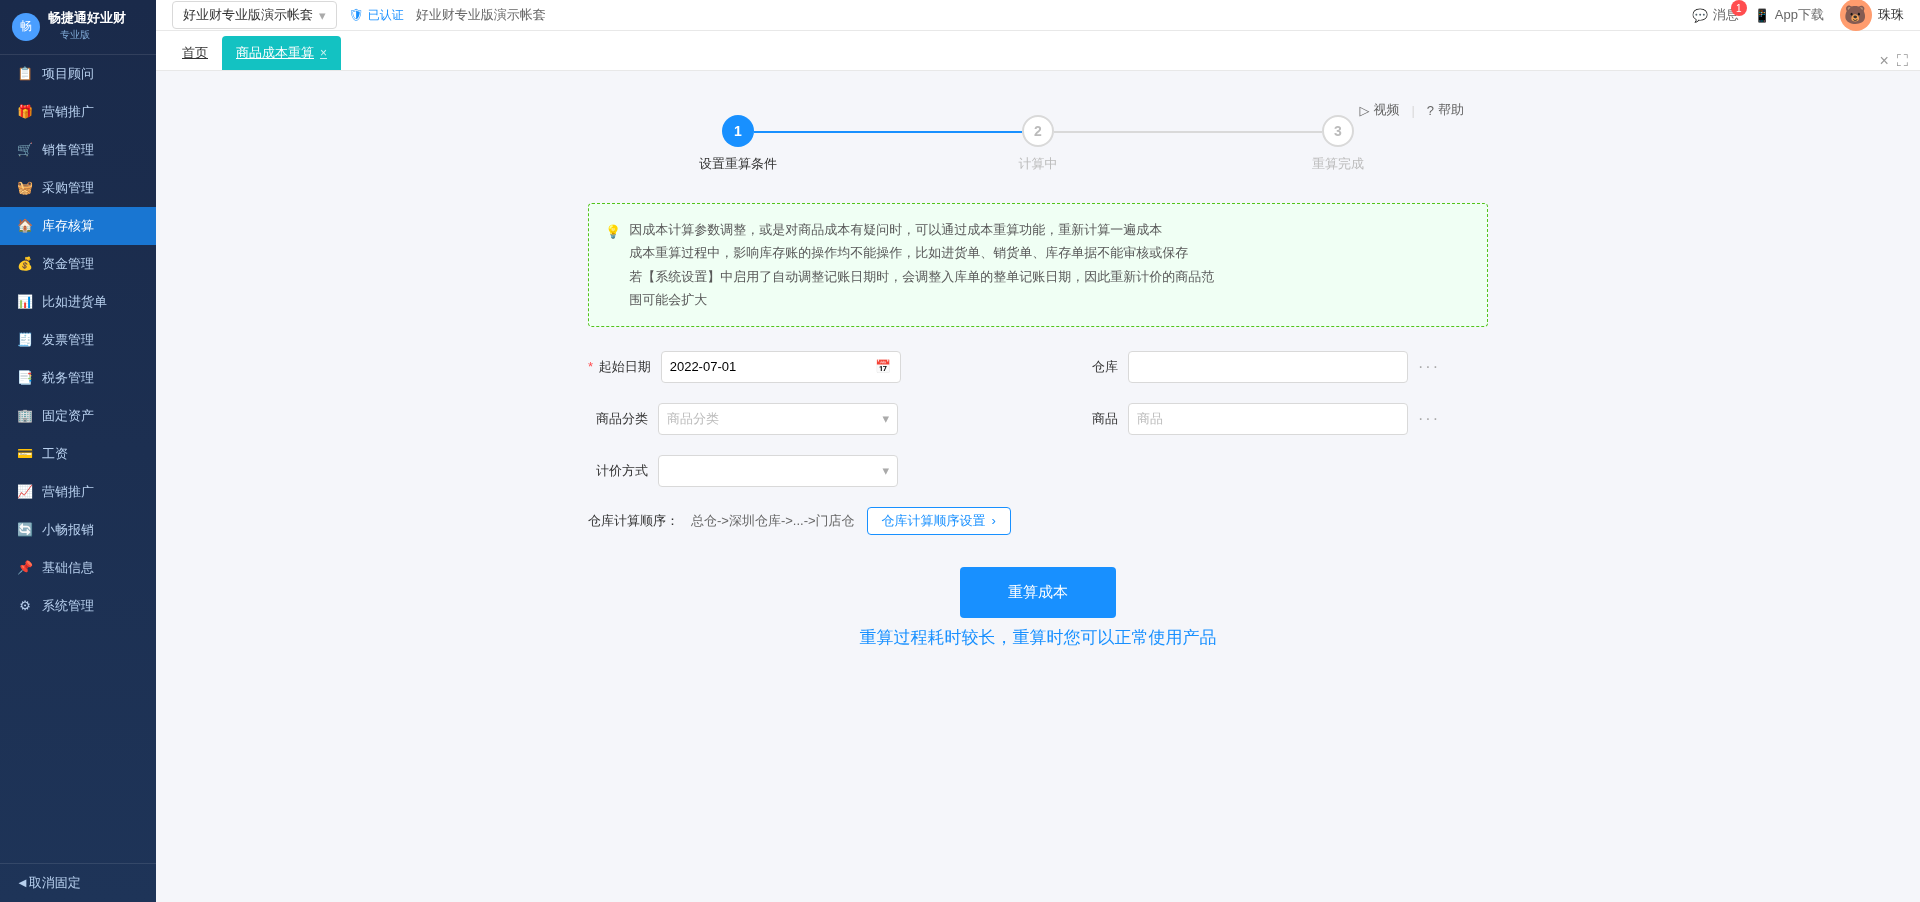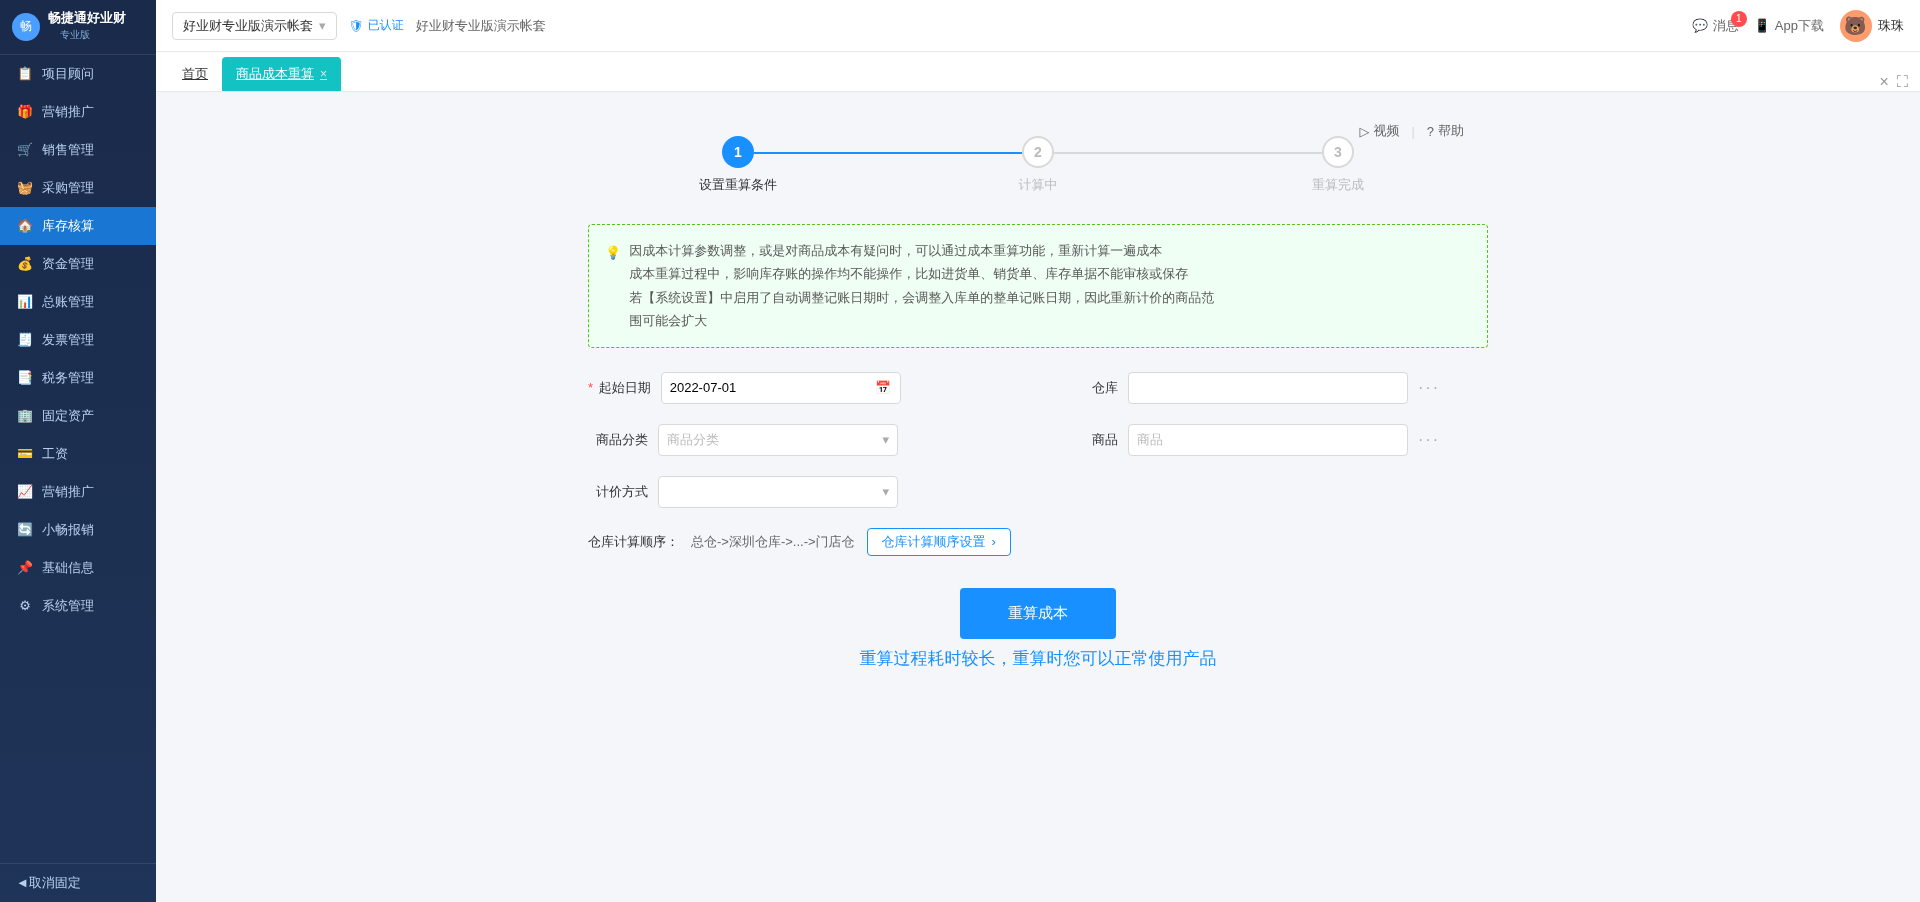--- a/index.html
+++ b/index.html
@@ -57,21 +57,21 @@
     .main-wrapper {
       flex: 1;
       display: flex;
       flex-direction: column;
       overflow: hidden;
     }
 
     
     .top-header {
       background: white;
-      height: 52px;
+      height: 31px;
       display: flex;
       align-items: center;
       padding: 0 16px;
       border-bottom: 1px solid #e8e8e8;
       gap: 12px;
       flex-shrink: 0;
     }
     .account-selector {
       display: flex; align-items: center; gap: 6px;
       border: 1px solid #d9d9d9; border-radius: 4px;
@@ -303,21 +303,21 @@
     <div class="sidebar-item active">
       <span class="sidebar-item-icon">🏠</span>
       <span>库存核算</span>
     </div>
     <div class="sidebar-item">
       <span class="sidebar-item-icon">💰</span>
       <span>资金管理</span>
     </div>
     <div class="sidebar-item">
       <span class="sidebar-item-icon">📊</span>
-      <span>总账管理</span>
+      <span>比如进货单</span>
     </div>
     <div class="sidebar-item">
       <span class="sidebar-item-icon">🧾</span>
       <span>发票管理</span>
     </div>
     <div class="sidebar-item">
       <span class="sidebar-item-icon">📑</span>
       <span>税务管理</span>
     </div>
     <div class="sidebar-item">

